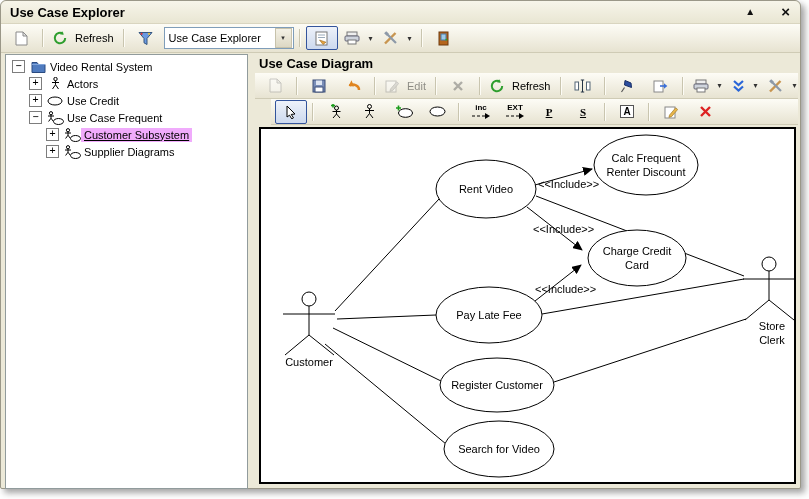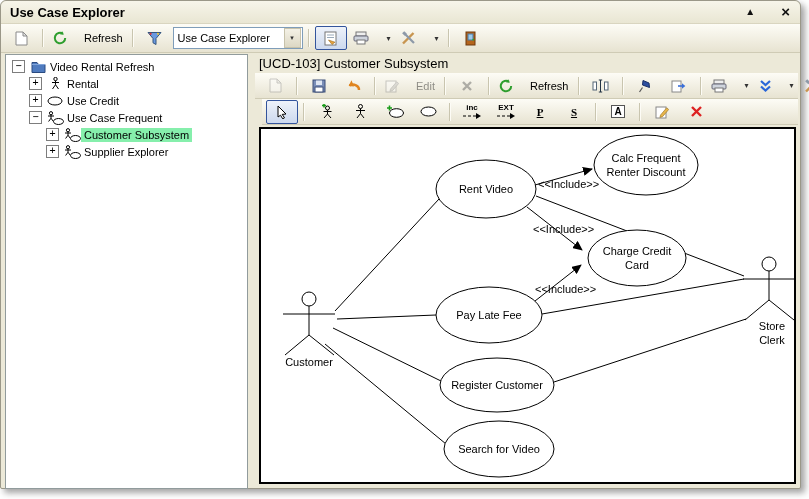--- a/index.html
+++ b/index.html
@@ -13,45 +13,45 @@
     font-size:13px;font-weight:bold;color:#000;padding-left:9px;}
   .title-controls{position:absolute;right:10px;top:2px;display:flex;gap:13px;align-items:center;height:18px;}
   .tc{font-size:10px;color:#111;cursor:default;line-height:18px;}
   .tc.close{font-size:15px;font-weight:bold;}
   .min-bar{width:9px;height:3px;background:#111;margin-top:8px;}
   
   .toolbar{display:flex;align-items:center;background:linear-gradient(#fdfcf6,#e7e3d1);
     border-bottom:1px solid #cfcbb5;padding:0 4px;gap:2px;}
   .toolbar-main{position:absolute;left:0;top:23px;right:0;height:28px;}
   .sep{width:1px;height:18px;background:#c9c5af;border-right:1px solid #fdfcf6;margin:0 3px;flex:none;}
-  .tbtn{height:22px;min-width:24px;padding:0 3px;display:flex;align-items:center;justify-content:center;gap:17px;
+  .tbtn{height:22px;min-width:24px;padding:0 3px;display:flex;align-items:center;justify-content:center;gap:8px;
     border:1px solid transparent;border-radius:2px;font-size:11px;color:#000;flex:none;cursor:default;}
   .tbtn.disabled{opacity:.42;filter:grayscale(1);}
   .tbtn.pressed{border:1px solid #33549c;background:linear-gradient(#eef2fa,#cdd9ee);}
   .drop-arrow{font-size:8px;color:#333;margin-left:1px;}
   .combo{display:flex;align-items:center;width:128px;height:20px;background:#fff;border:1px solid #7f9db9;flex:none;}
   .combo .combo-text{flex:1;font-size:11px;padding-left:4px;white-space:nowrap;overflow:hidden;}
   .combo .combo-btn{width:15px;height:18px;margin:1px;background:linear-gradient(#f4f1e6,#ddd8c4);
     border:1px solid #c7c2ab;display:flex;align-items:center;justify-content:center;font-size:7px;color:#333;}
   
   .tree-panel{position:absolute;left:4px;top:53px;width:241px;height:430px;background:#fff;
     border:1px solid #919b9c;overflow:hidden;padding-top:3px;}
   .trow{display:flex;align-items:center;height:17px;font-size:11px;white-space:nowrap;}
   .expander{width:11px;height:11px;border:1px solid #7d7d7d;background:#fff;color:#000;flex:none;
     font-size:10px;line-height:9px;text-align:center;font-family:"DejaVu Sans Mono",monospace;margin-right:4px;}
   .ticon{width:18px;height:15px;flex:none;display:flex;align-items:center;justify-content:center;}
   .tlabel{padding:1px 3px;}
-  .trow.selected .tlabel{background:#86efac;}
+  .trow.selected .tlabel{background:#f0abfc;text-decoration:underline;}
   
   .right-panel{position:absolute;left:254px;top:52px;right:2px;bottom:2px;}
   .detail-header{position:absolute;left:0;top:0;right:0;height:20px;font-size:13px;display:flex;
     align-items:center;padding-left:4px;gap:5px;white-space:nowrap;}
   .detail-header .b{font-weight:bold;}
   .toolbar2{position:absolute;left:0;top:20px;right:0;height:25px;}
-  .toolbar3{position:absolute;left:7px;top:46px;right:0;height:25px;}
+  .toolbar3{position:absolute;left:16px;top:46px;right:0;height:25px;}
   .canvas{position:absolute;left:4px;top:74px;width:533px;height:353px;background:#fff;border:2px solid #000;}
   svg text{font-family:"Liberation Sans",sans-serif;}
   .rel-icon{display:flex;flex-direction:column;align-items:center;line-height:1;}
   .rel-label{font-size:8px;font-weight:bold;}
   .uline{text-decoration:underline;font-size:11px;font-weight:bold;font-family:"Liberation Serif",serif;}
   .abox{border:1px solid #555;font-size:10px;font-weight:bold;padding:0 2px;background:#fff;}
 </style>
 </head>
 <body>
 
@@ -133,31 +133,31 @@
 
   <div class="tree-panel" id="tree">
         <div class="trow" style="padding-left: 6px;">
           <span class="expander">−</span>
           <span class="ticon">
             <svg width="15" height="13" viewBox="0 0 15 13">
               <path d="M1 2.5h5l1.5 2H14v8H1z" fill="#4f7bbf" stroke="#2a4a80"></path>
               <path d="M1 4.5h13" stroke="#7fa3d8"></path>
             </svg>
           </span>
-          <span class="tlabel">Video Rental Refresh</span>
+          <span class="tlabel">Video Rental System</span>
         </div>
         <div class="trow" style="padding-left: 23px;">
           <span class="expander">+</span>
           <span class="ticon">
             <svg width="9" height="13" viewBox="0 0 9 13">
               <circle cx="4.5" cy="2" r="1.7" fill="none" stroke="#000"></circle>
               <path d="M4.5 3.7v4M1 5.5h7M4.5 7.7L1.5 12M4.5 7.7L7.5 12" stroke="#000" fill="none"></path>
             </svg>
           </span>
-          <span class="tlabel">Rental</span>
+          <span class="tlabel">Actors</span>
         </div>
         <div class="trow" style="padding-left: 23px;">
           <span class="expander">+</span>
           <span class="ticon">
             <svg width="16" height="10" viewBox="0 0 16 10">
               <ellipse cx="8" cy="5" rx="7" ry="4" fill="#fff" stroke="#000"></ellipse>
             </svg>
           </span>
           <span class="tlabel">Use Credit</span>
         </div>
@@ -185,27 +185,27 @@
         </div>
         <div class="trow" style="padding-left: 40px;">
           <span class="expander">+</span>
           <span class="ticon">
             <svg width="17" height="14" viewBox="0 0 17 14">
               <circle cx="4" cy="2.2" r="1.6" fill="none" stroke="#000"></circle>
               <path d="M4 3.8v3.4M1 5h6M4 7.2L1.6 10.5M4 7.2L6.4 10.5" stroke="#000" fill="none"></path>
               <ellipse cx="11.5" cy="10.5" rx="5" ry="3" fill="#fff" stroke="#000"></ellipse>
             </svg>
           </span>
-          <span class="tlabel">Supplier Explorer</span>
+          <span class="tlabel">Supplier Diagrams</span>
         </div>
       </div>
 
   <div class="right-panel">
     <div class="detail-header">
-      <span>[UCD-103] Customer Subsystem</span>
+      <span class="b">Use Case Diagram</span>
     </div>
 
     <div class="toolbar toolbar2">
       <div class="tbtn disabled">
         <svg width="13" height="15" viewBox="0 0 13 15">
               <path d="M1 1h7l4 4v9H1z" fill="#fff" stroke="#8a8a8a"></path>
               <path d="M8 1l4 4H8z" fill="#e4e4e4" stroke="#8a8a8a"></path>
             </svg>
       </div>
       <div class="sep"></div>

